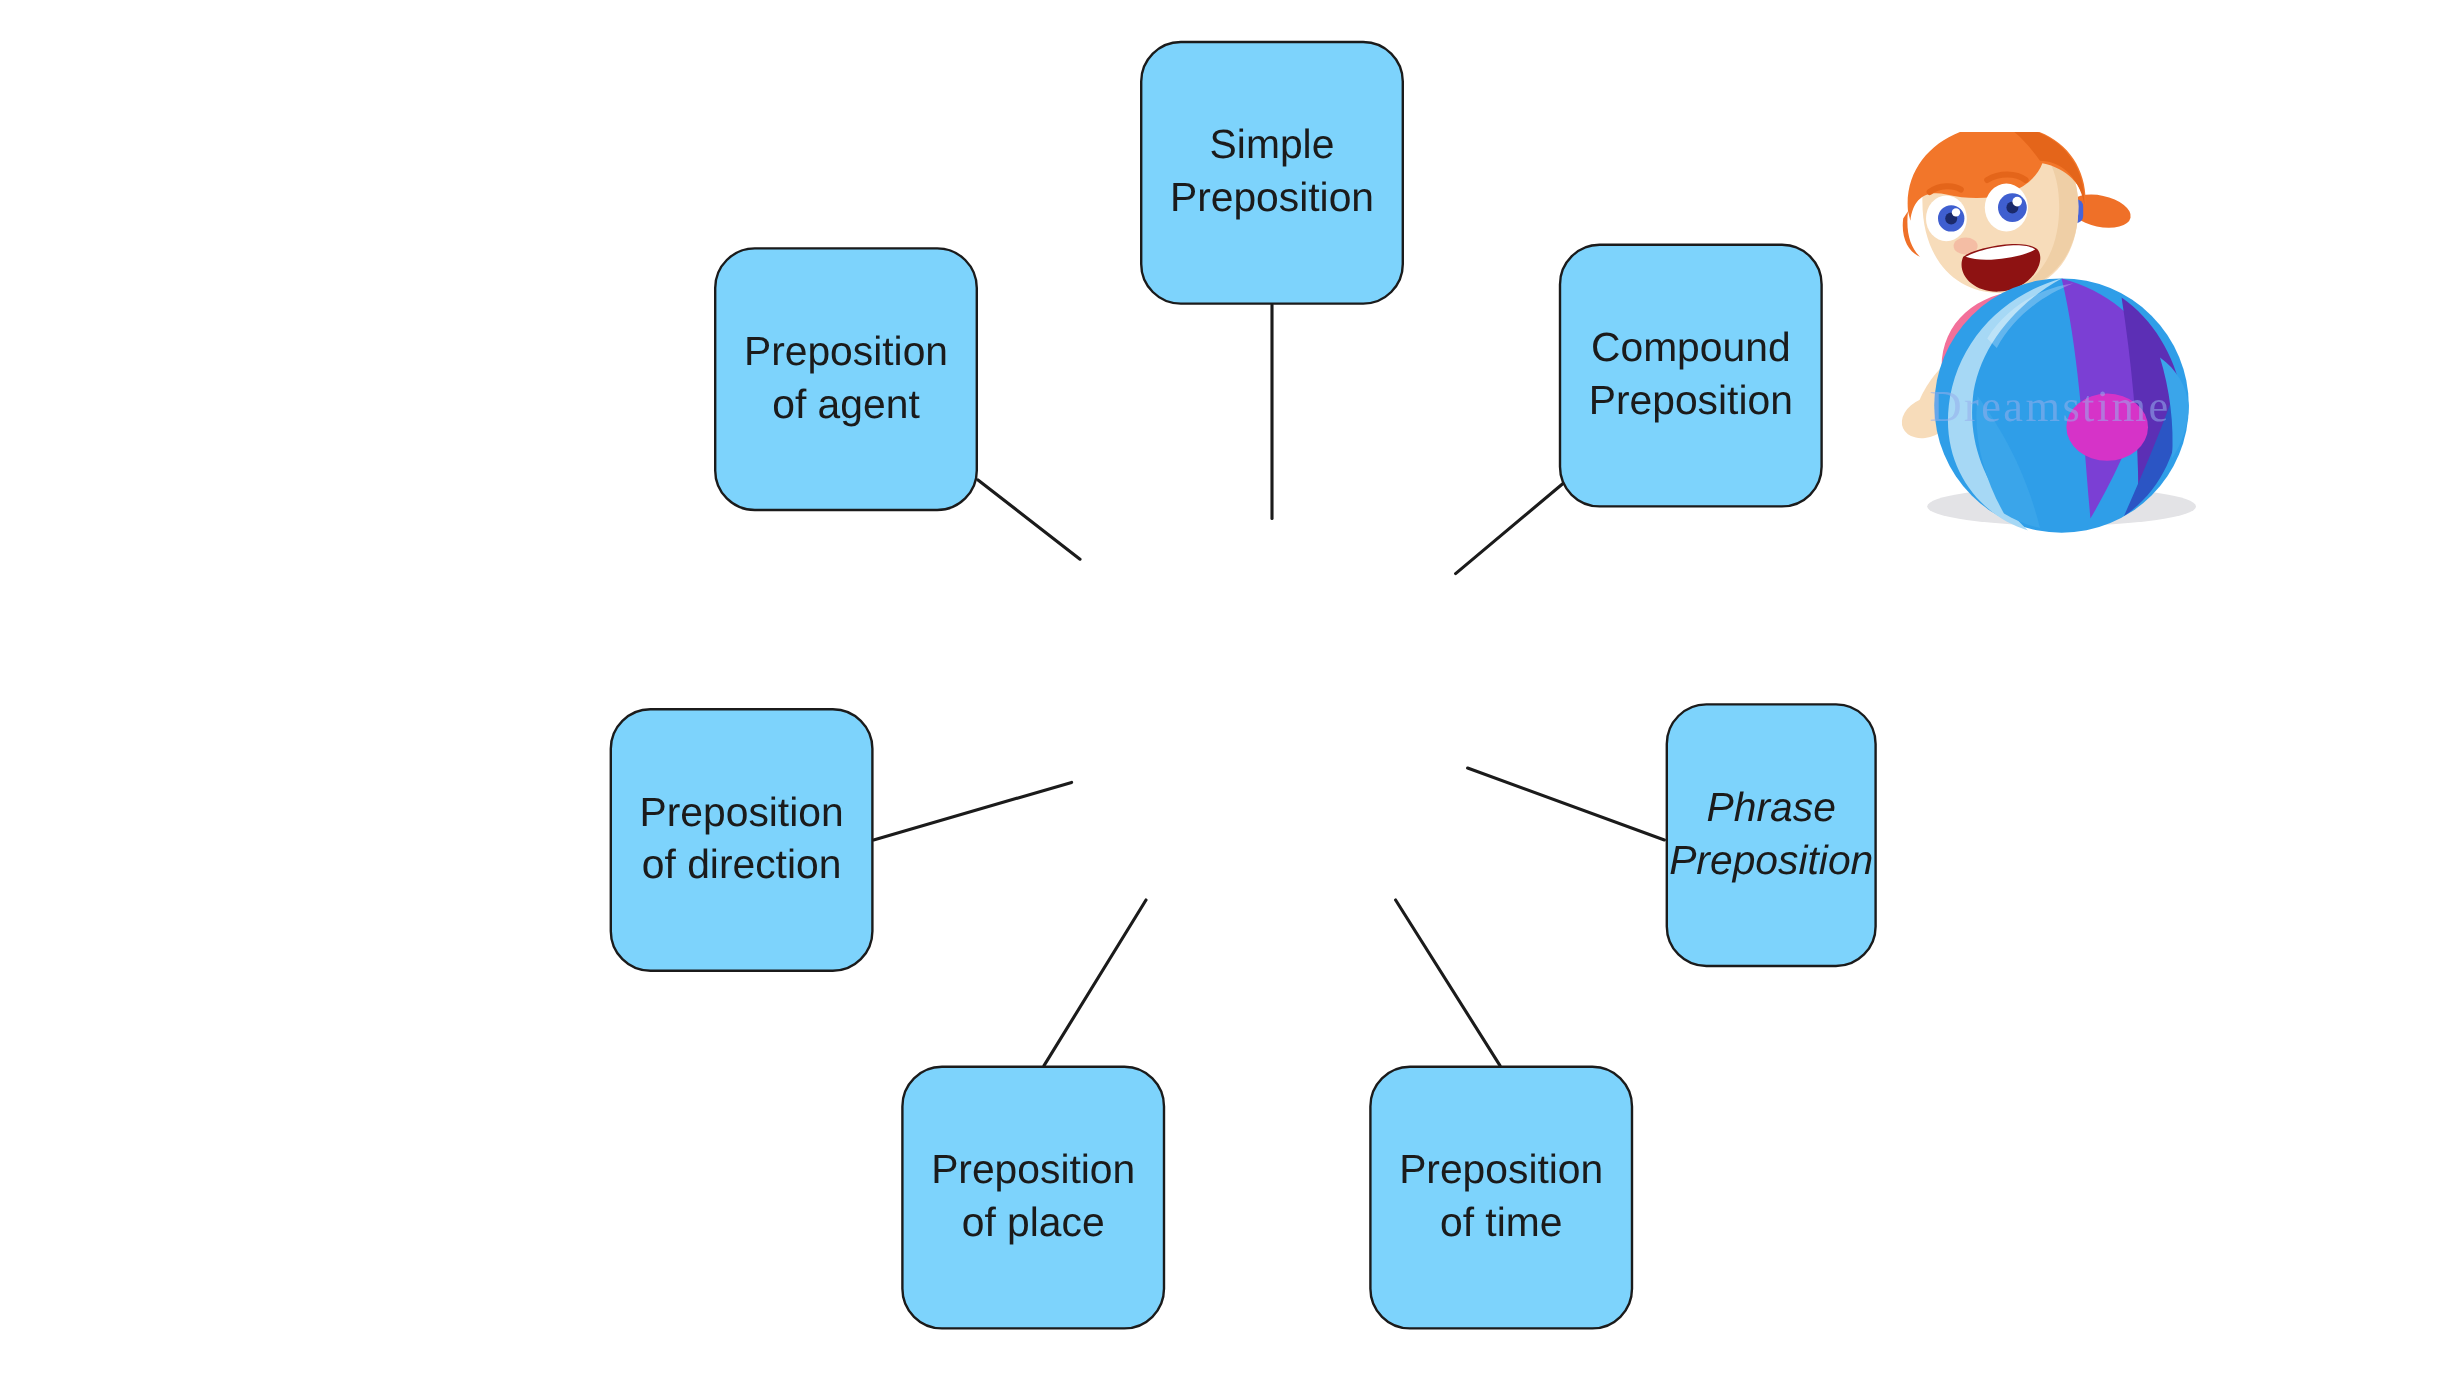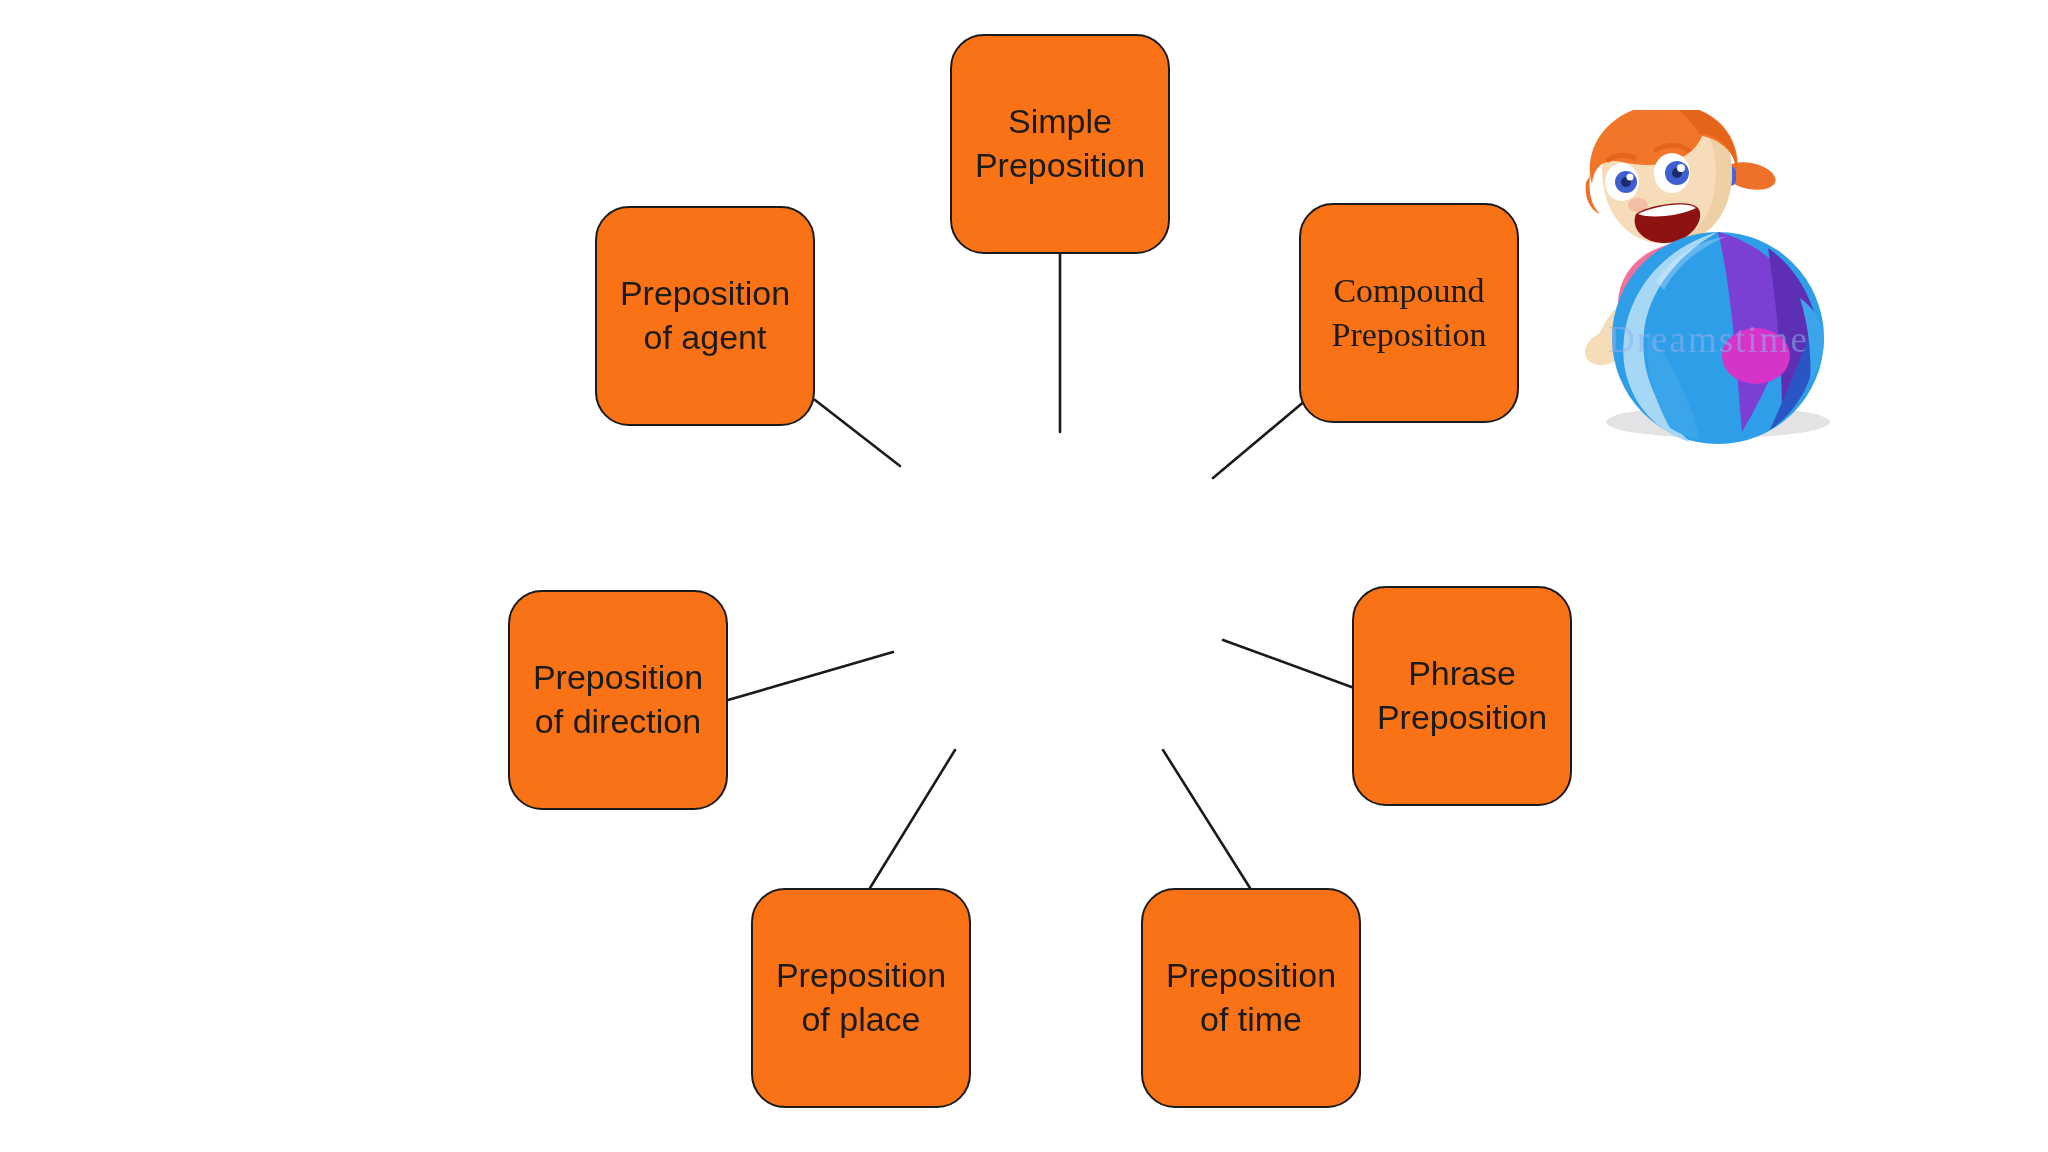--- a/index.html
+++ b/index.html
@@ -19,21 +19,21 @@
     position: absolute;
     left: 0;
     top: 0;
     width: 2048px;
     height: 1152px;
     pointer-events: none;
   }
   .node {
     position: absolute;
     box-sizing: border-box;
-    background: #f97316;
+    background: #7dd3fc;
     border: 2.5px solid #1b1b1b;
     border-radius: 34px;
     display: flex;
     align-items: center;
     justify-content: center;
     text-align: center;
     color: #1b1b1b;
     line-height: 1.28;
     z-index: 3;
   }
@@ -80,25 +80,25 @@
         <line x1="900" y1="466" x2="815" y2="400"></line>
       </g>
   </svg>
 
 
   <div id="nodes-host">
       <div class="node leaf" id="node-simple-preposition" style="left: 950px; top: 34px; width: 220px; height: 220px; border-color: rgb(27, 27, 27);">
         <span class="node-label">Simple
 Preposition</span>
       </div>
-      <div class="node leaf" id="node-compound-preposition" style="left: 1299px; top: 203px; width: 220px; height: 220px; border-color: rgb(27, 27, 27); font-family: Liberation Serif, serif;">
+      <div class="node leaf" id="node-compound-preposition" style="left: 1299px; top: 203px; width: 220px; height: 220px; border-color: rgb(27, 27, 27);">
         <span class="node-label">Compound
 Preposition</span>
       </div>
-      <div class="node leaf" id="node-phrase-preposition" style="left: 1352px; top: 586px; width: 220px; height: 220px; border-color: rgb(27, 27, 27);">
+      <div class="node leaf" id="node-phrase-preposition" style="left: 1388px; top: 586px; width: 176px; height: 220px; border-color: rgb(27, 27, 27); font-style: italic;">
         <span class="node-label">Phrase
 Preposition</span>
       </div>
       <div class="node leaf" id="node-preposition-of-time" style="left: 1141px; top: 888px; width: 220px; height: 220px; border-color: rgb(27, 27, 27);">
         <span class="node-label">Preposition
 of time</span>
       </div>
       <div class="node leaf" id="node-preposition-of-place" style="left: 751px; top: 888px; width: 220px; height: 220px; border-color: rgb(27, 27, 27);">
         <span class="node-label">Preposition
 of place</span>

